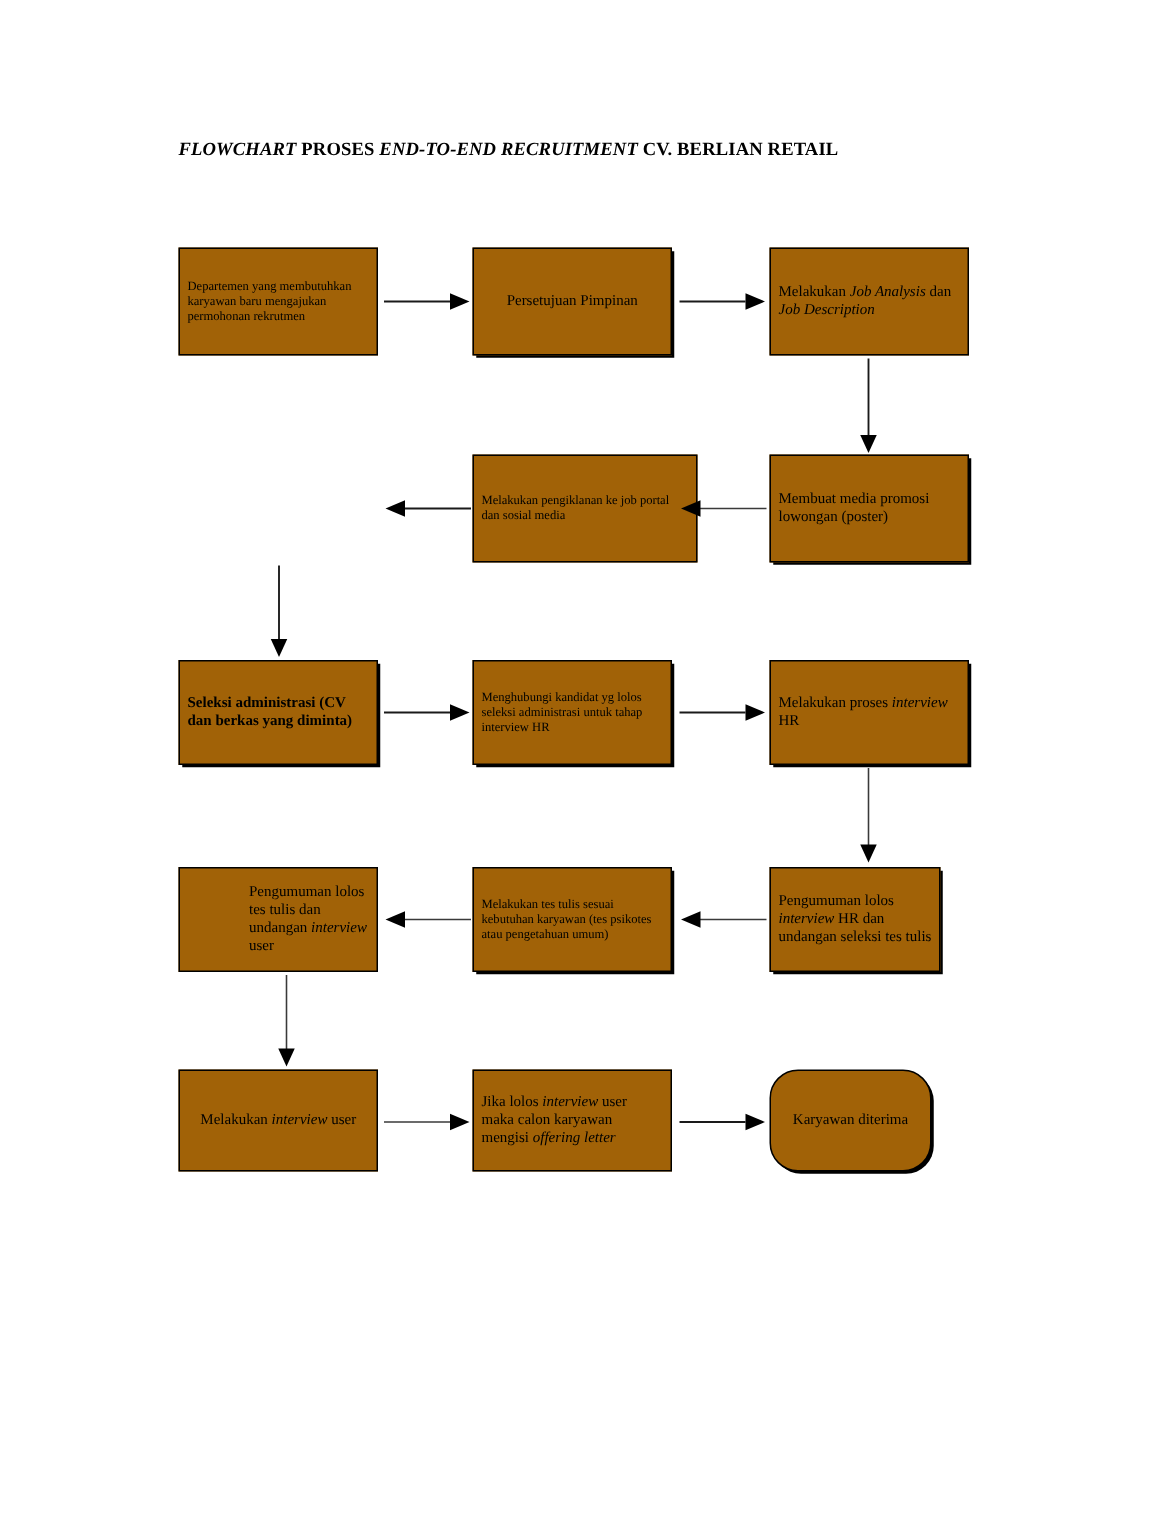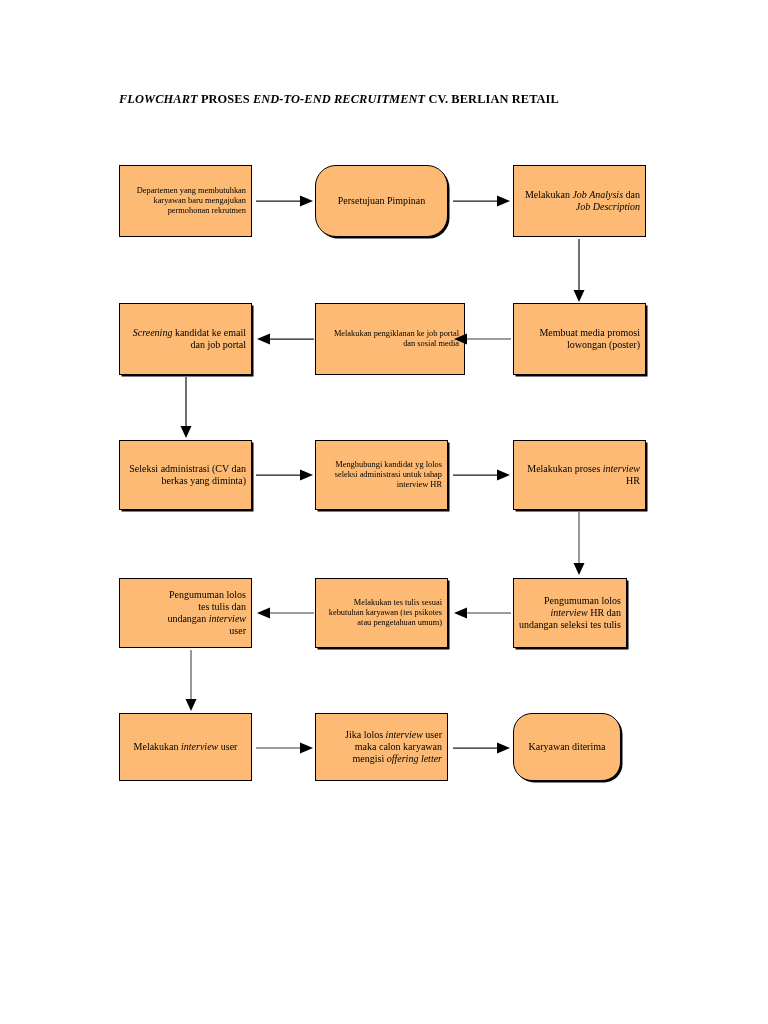--- a/index.html
+++ b/index.html
@@ -30,26 +30,26 @@
     font-size: 12.4px;
     font-weight: bold;
     letter-spacing: 0.1px;
     white-space: nowrap;
   }
   .doc-title .it { font-style: italic; }
 
   .node {
     position: absolute;
     box-sizing: border-box;
-    background: #fdba74;
+    background: #a16207;
     border: 1.2px solid #000000;
     display: flex;
     align-items: center;
     justify-content: center;
-    text-align: right;
+    text-align: left;
     padding: 2px 5px;
     line-height: 1.22;
   }
   
   .node.shadow {
     box-shadow: 2px 2px 0 -0.5px #000000;
     border-width: 1.3px;
   }
 
   .node .txt { display: block; }
@@ -74,21 +74,21 @@
 <div id="page">
 
   <div class="doc-title">
     <span class="it">FLOWCHART </span><span>PROSES </span><span class="it">END-TO-END RECRUITMENT </span><span>CV. BERLIAN RETAIL</span>
   </div>
 
   <div class="node fs-small" style="left:119px; top:165px; width:133px; height:72px;">
     <span class="txt"><span>Departemen yang membutuhkan karyawan baru mengajukan permohonan rekrutmen</span></span>
   </div>
 
-  <div class="node fs-big shadow" style="left:315px; top:165px; width:133px; height:72px;border-radius:21px;">
+  <div class="node fs-big shadow" style="left:315px; top:165px; width:133px; height:72px;">
     <span class="txt"><span>Persetujuan Pimpinan</span></span>
   </div>
 
   <div class="node fs-big" style="left:513px; top:165px; width:133px; height:72px;">
     <span class="txt"><span>Melakukan </span><i>Job Analysis </i><span>dan </span><i>Job Description</i></span>
   </div>
 
   <div class="conn" style="left:256px; top:192px;">
     <svg width="58" height="18" viewBox="0 0 58 18">
       <line class="edge-line" x1="0" y1="9" x2="44" y2="9"></line>
@@ -102,23 +102,20 @@
     </svg>
   </div>
 
   <div class="conn" style="left:570px; top:239px;">
     <svg width="18" height="64" viewBox="0 0 18 64">
       <line class="edge-line" x1="9" y1="0" x2="9" y2="52"></line>
       <polygon class="edge-head" points="3.5,51 14.5,51 9,63"></polygon>
     </svg>
   </div>
 
-  <div class="node fs-big shadow" style="left:119px; top:303px; width:133px; height:72px;">
-    <span class="txt"><i>Screening</i><span> kandidat ke email dan job portal</span></span>
-  </div>
 
   <div class="node fs-small" style="left:315px; top:303px; width:150px; height:72px;">
     <span class="txt"><span>Melakukan pengiklanan ke job portal dan sosial media</span></span>
   </div>
 
   <div class="node fs-big shadow" style="left:513px; top:303px; width:133px; height:72px;">
     <span class="txt"><span>Membuat media promosi lowongan (poster)</span></span>
   </div>
 
   <div class="conn" style="left:256px; top:330px;">
@@ -134,21 +131,21 @@
     </svg>
   </div>
 
   <div class="conn" style="left:177px; top:377px;">
     <svg width="18" height="62" viewBox="0 0 18 62">
       <line class="edge-line" x1="9" y1="0" x2="9" y2="50"></line>
       <polygon class="edge-head" points="3.5,49 14.5,49 9,61"></polygon>
     </svg>
   </div>
 
-  <div class="node fs-big shadow" style="left:119px; top:440px; width:133px; height:70px;">
+  <div class="node fs-big shadow" style="left:119px; top:440px; width:133px; height:70px;font-weight:bold;">
     <span class="txt"><span>Seleksi administrasi (CV dan berkas yang diminta)</span></span>
   </div>
 
   <div class="node fs-small shadow" style="left:315px; top:440px; width:133px; height:70px;">
     <span class="txt"><span>Menghubungi kandidat yg lolos seleksi administrasi untuk tahap interview HR</span></span>
   </div>
 
   <div class="node fs-big shadow" style="left:513px; top:440px; width:133px; height:70px;">
     <span class="txt"><span>Melakukan proses </span><i>interview</i><span> HR</span></span>
   </div>

